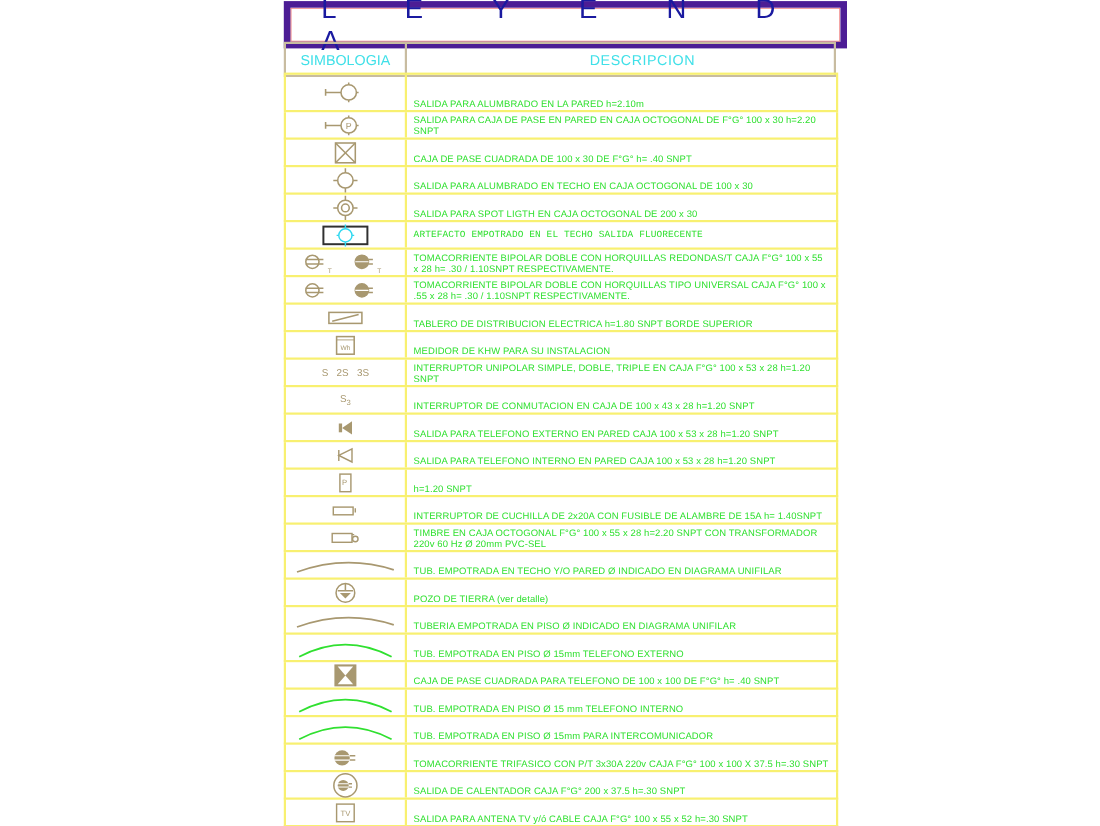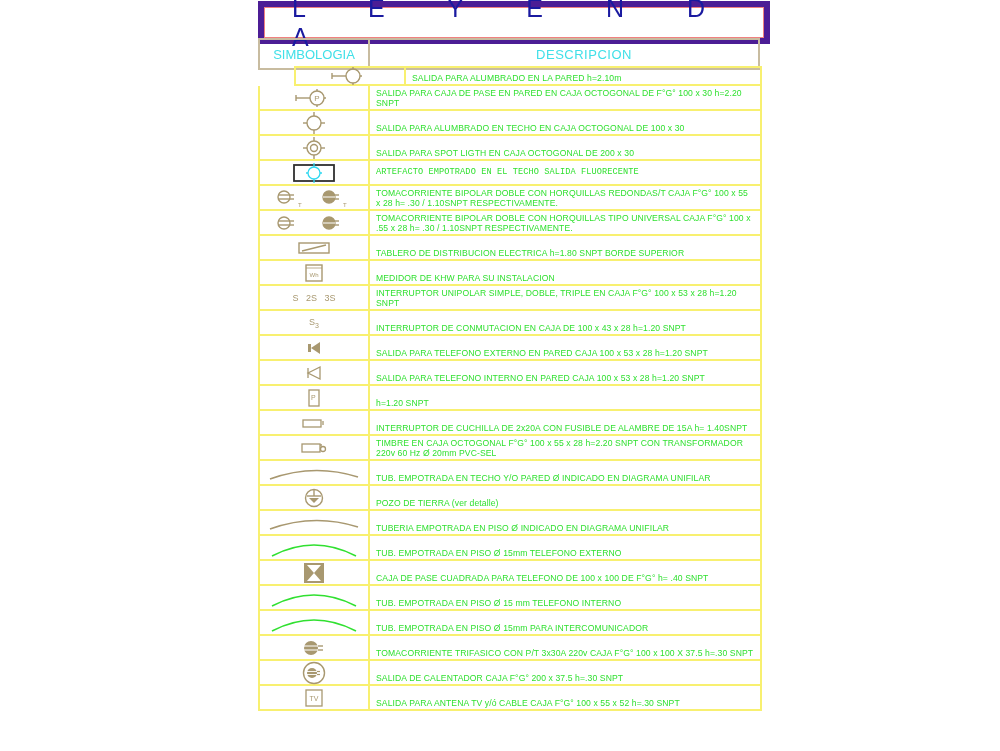--- a/index.html
+++ b/index.html
@@ -11,21 +11,21 @@
   }
   .title-text { color:#1a1aa0; font-size:25px; letter-spacing:28px; padding-left:28px; font-family:"Liberation Sans", sans-serif; }
   .hdr {
     position:absolute; left:258px; top:38px; width:502px; height:32px;
     border:2px solid #c8bca0; display:flex; box-sizing:border-box;
   }
   .hdr-sym { width:108px; border-right:2px solid #c8bca0; color:#40e0e8; font-size:13px; display:flex; align-items:center; justify-content:center; }
   .hdr-desc { flex:1; color:#40e0e8; font-size:13px; display:flex; align-items:center; justify-content:center; letter-spacing:0.5px;margin-left:40px; }
   .table { position:absolute; left:258px; top:66px; width:504px; }
   .row { height:25px; display:flex; border:2px solid #f8f070; border-top:none; box-sizing:border-box; }
-  .row:first-child { border-top:2px solid #f8f070; height:20px;margin-left:36px; }
+  .row:first-child { border-top:2px solid #f8f070; height:36px; }
   .sym { width:108px; border-right:2px solid #f8f070; display:flex; align-items:center; justify-content:center; color:#a89870; font-size:9px; }
   .desc { flex:1; color:#30e030; font-size:8.6px; line-height:9.5px; padding:2px 6px 1px 6px; display:flex; flex-direction:column; justify-content:flex-end; letter-spacing:0.1px; }
   .desc.center { justify-content:center;font-family:Liberation Mono, monospace; }
   svg { display:block; }
 </style>
 </head>
 <body>
 
 <div class="title-box">
   <span class="title-text">L E Y E N D A</span>
@@ -64,20 +64,32 @@
             <line x1="23" y1="2" x2="23" y2="4"></line>
             <line x1="23" y1="18" x2="23" y2="20"></line>
             <line x1="30" y1="11" x2="32" y2="11"></line>
           </g>
           <text x="23" y="14" font-size="8" text-anchor="middle" fill="#a89870" font-family="Liberation Sans, sans-serif">P</text>
         </svg>
     </div>
     <div class="desc">SALIDA PARA CAJA DE PASE EN PARED EN CAJA OCTOGONAL DE F°G° 100 x 30 h=2.20 SNPT</div>
   </div>
 
+  <div class="row">
+    <div class="sym">
+      <svg width="22" height="22" viewBox="0 0 22 22">
+          <g stroke="#a89870" stroke-width="1.4" fill="none">
+            <rect x="2" y="2" width="18" height="18"></rect>
+            <line x1="2" y1="2" x2="20" y2="20"></line>
+            <line x1="20" y1="2" x2="2" y2="20"></line>
+          </g>
+        </svg>
+    </div>
+    <div class="desc">CAJA DE PASE CUADRADA DE 100 x 30 DE F°G° h= .40 SNPT</div>
+  </div>
 
   <div class="row">
     <div class="sym">
       <svg width="24" height="24" viewBox="0 0 24 24">
           <g stroke="#a89870" stroke-width="1.4" fill="none">
             <circle cx="12" cy="12" r="7"></circle>
             <line x1="12" y1="1" x2="12" y2="5"></line>
             <line x1="12" y1="19" x2="12" y2="23"></line>
             <line x1="1" y1="12" x2="5" y2="12"></line>
             <line x1="19" y1="12" x2="23" y2="12"></line>

